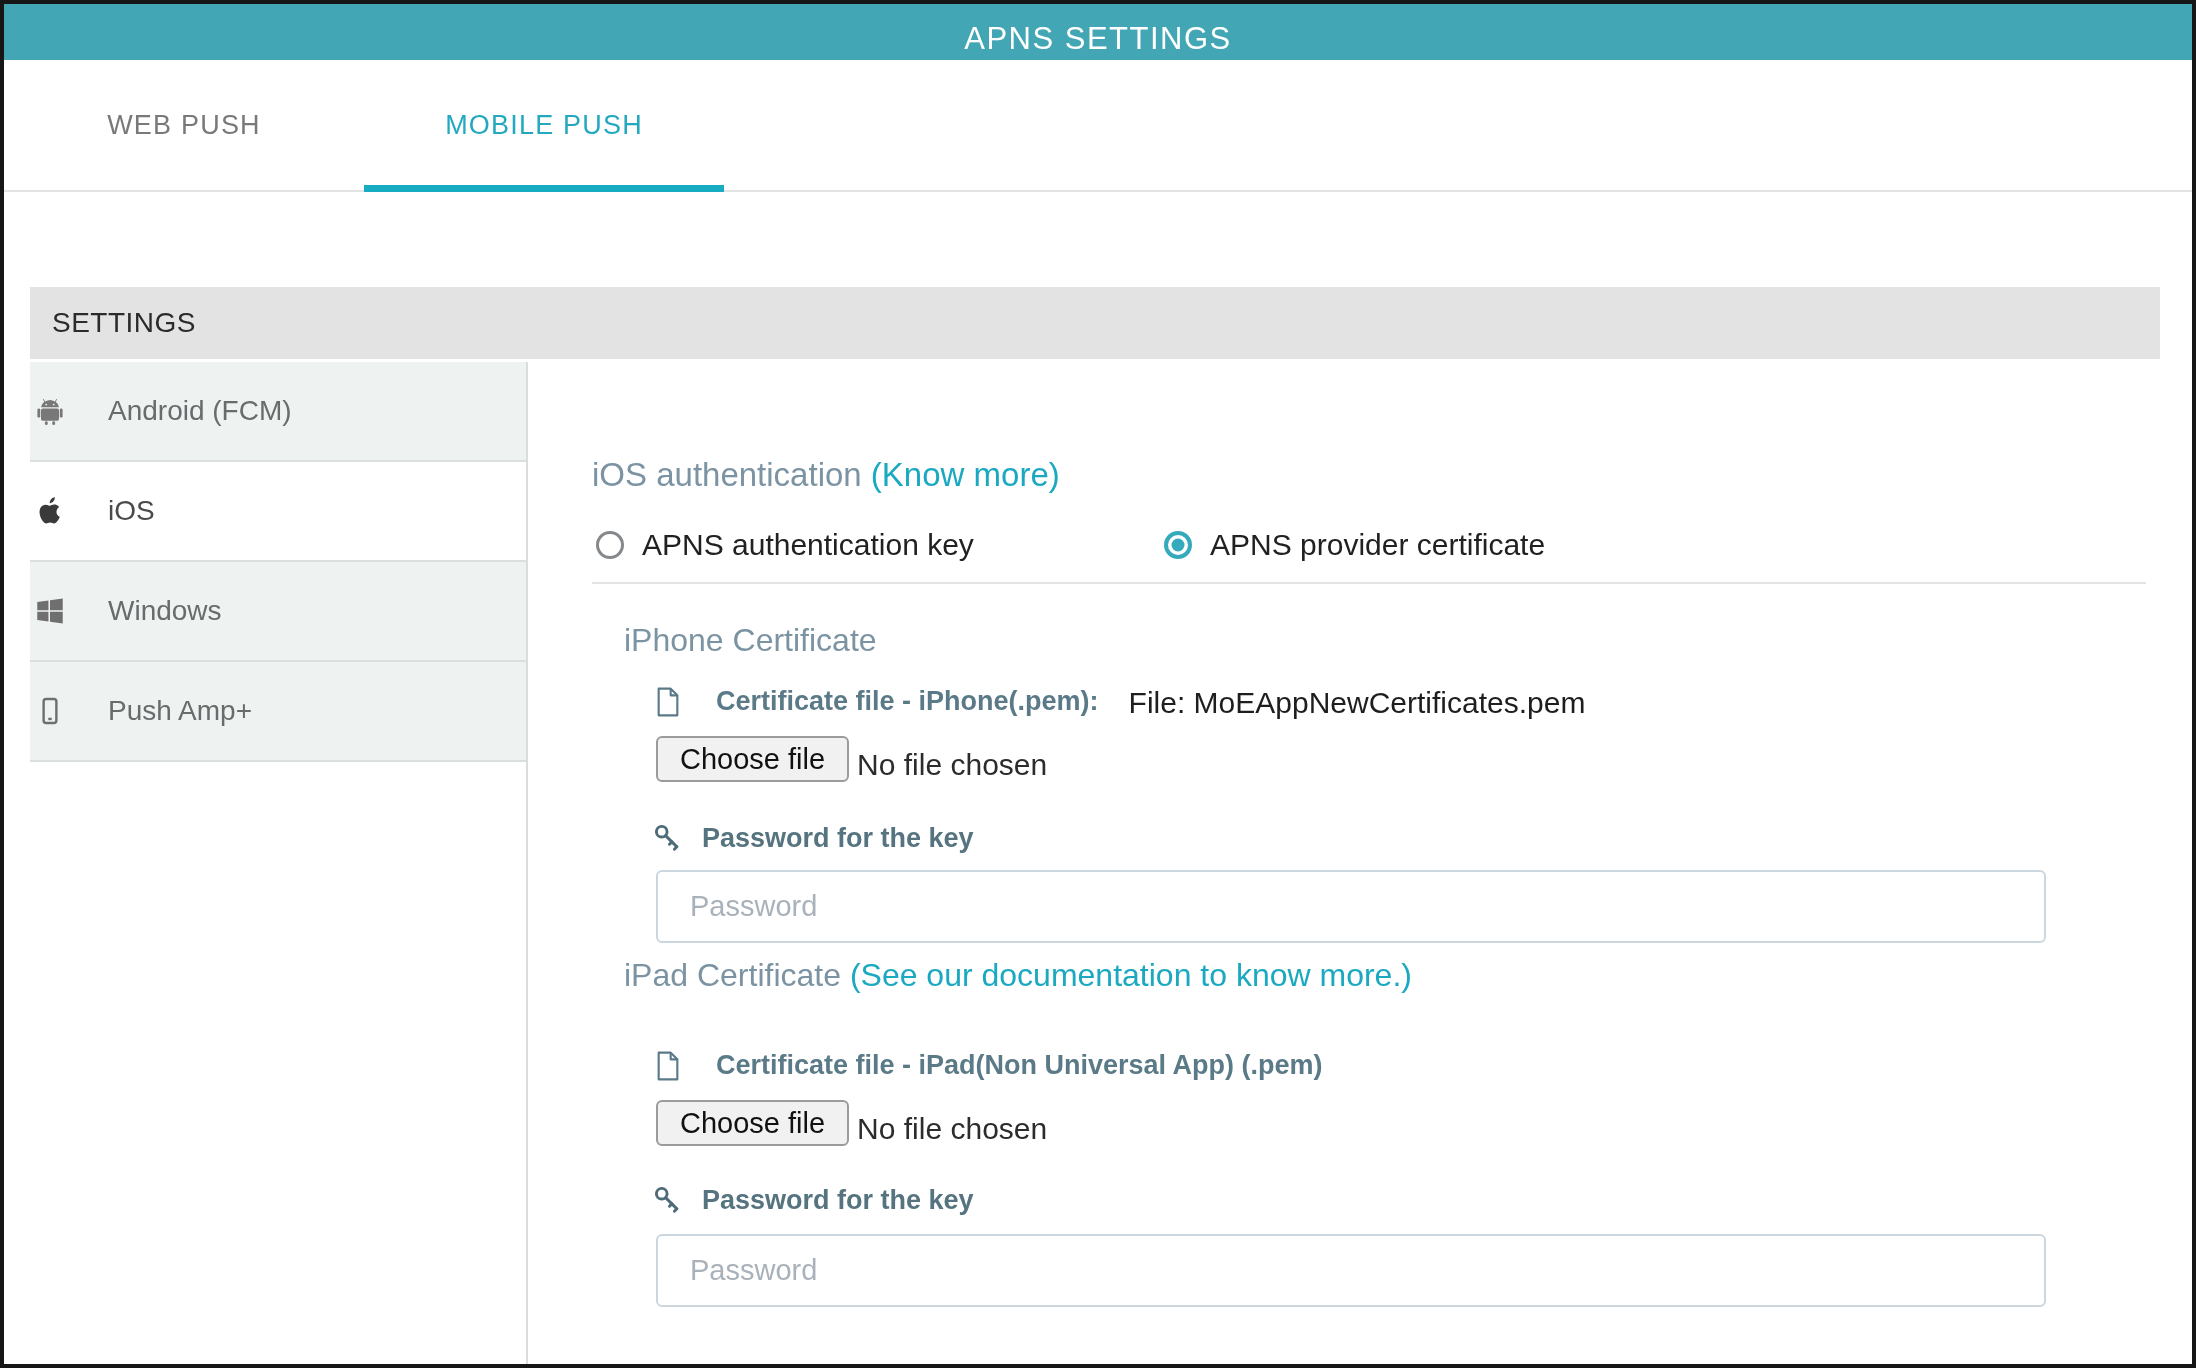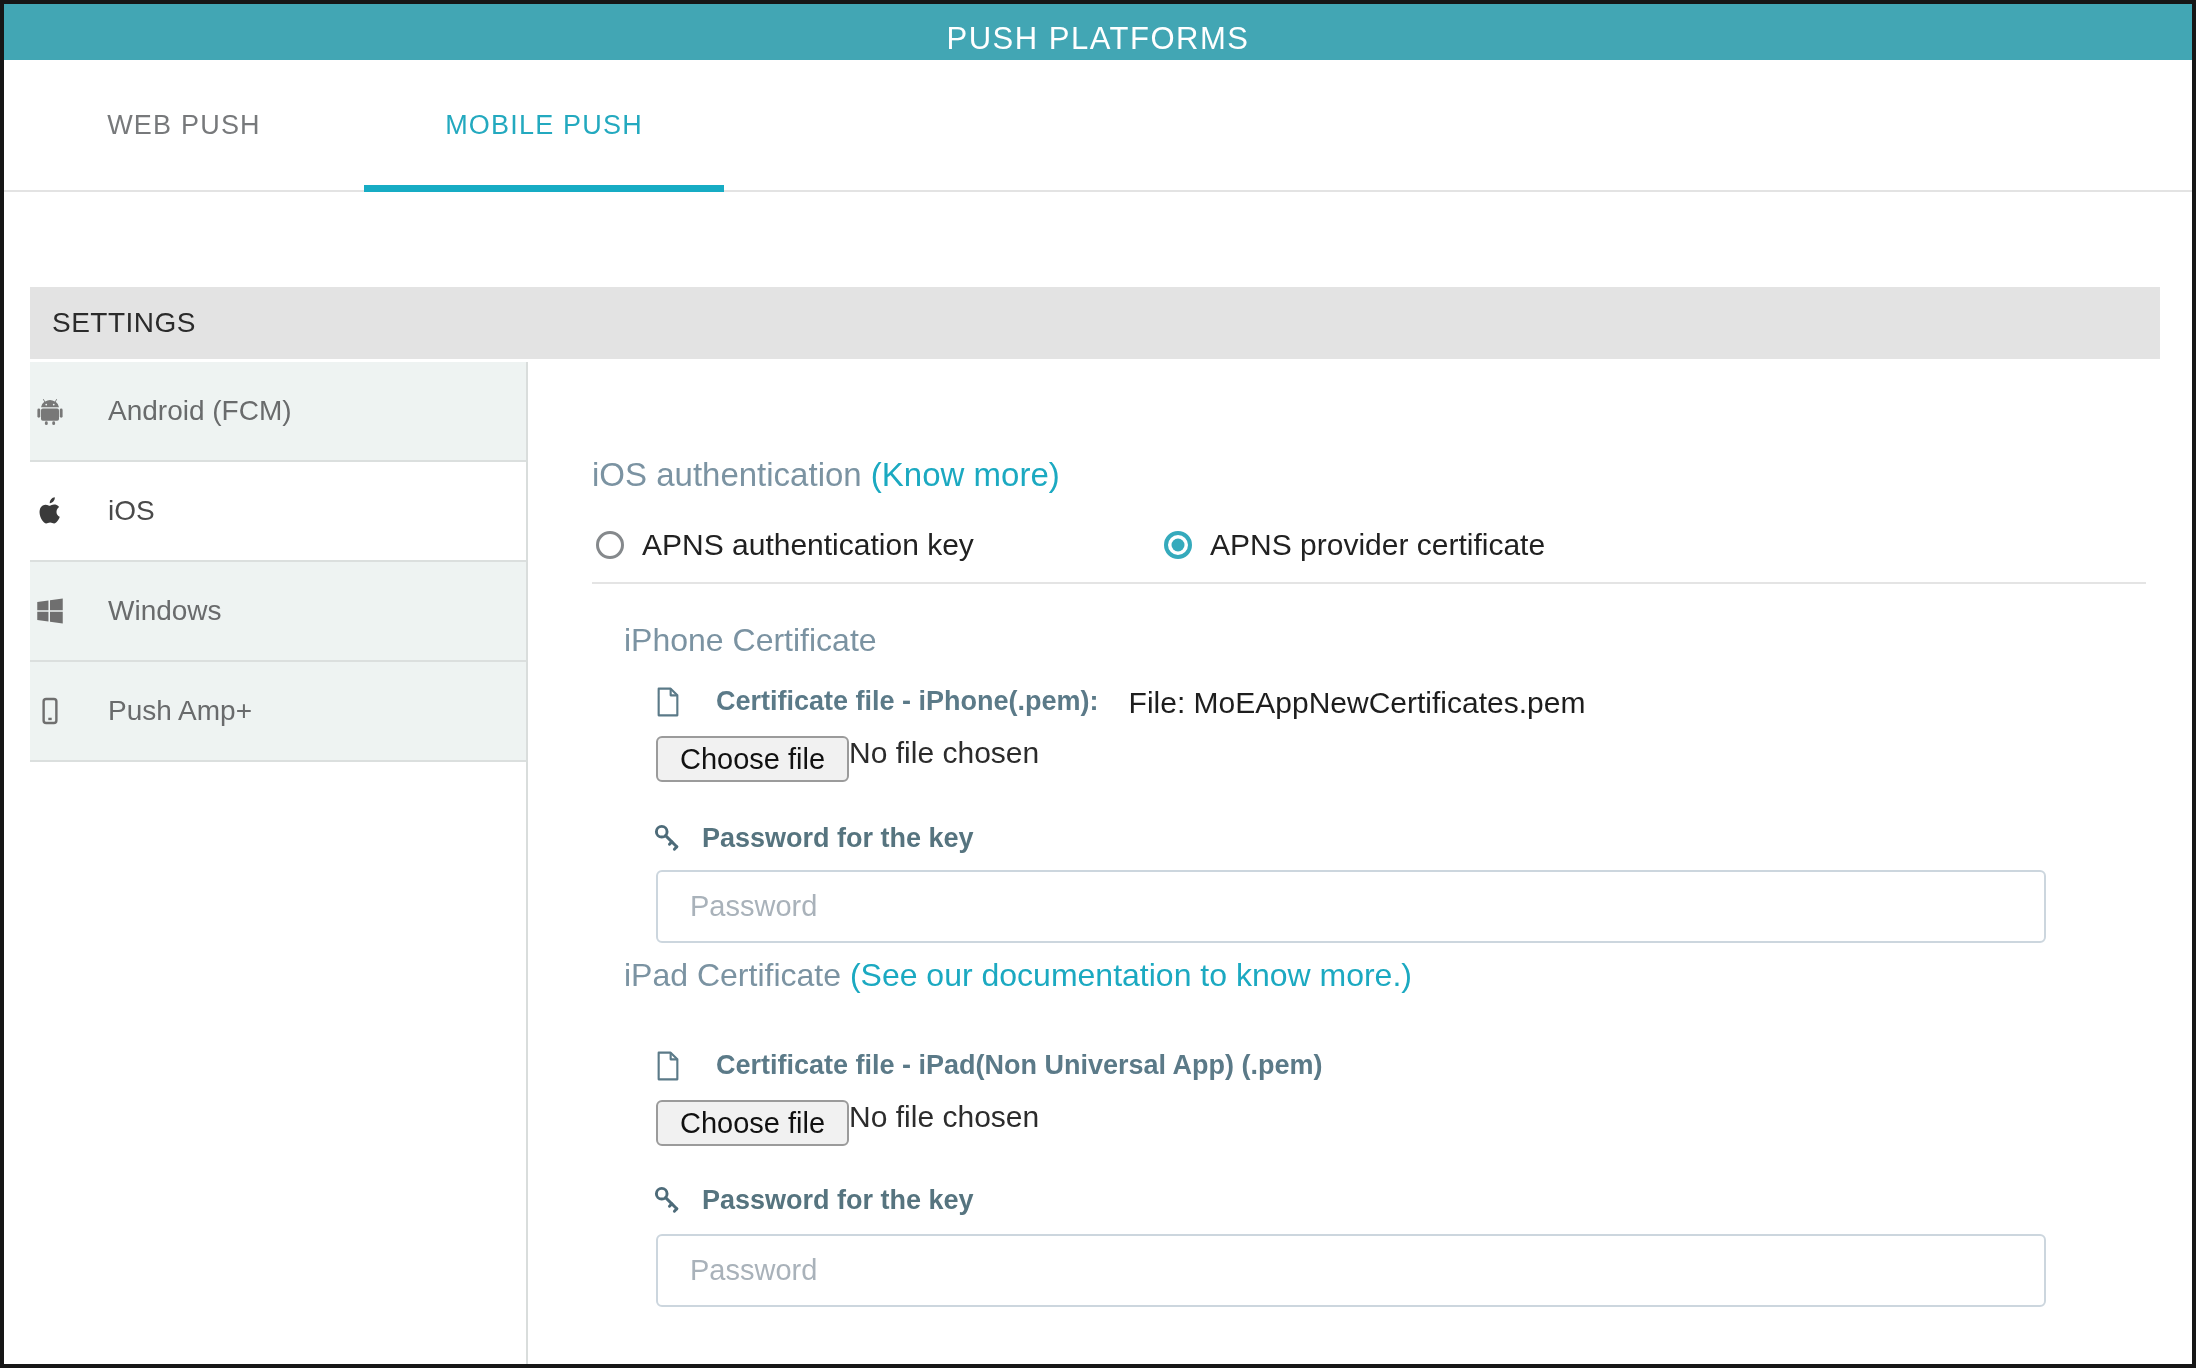--- a/index.html
+++ b/index.html
@@ -108,21 +108,21 @@
 
   .cert-row {
     position: absolute; display: flex; align-items: flex-start; gap: 30px;
     white-space: nowrap;
   }
   .cert-row .doc { flex: none; margin-right: 4px; }
   .cert-label { font-size: 27px; font-weight: bold; color: #5b7a88; }
   .cert-value { font-size: 30px; color: #1e1e1e; }
 
   .file-row {
-    position: absolute; display: flex; align-items: flex-start; gap: 0;
+    position: absolute; display: flex; align-items: flex-end; gap: 8px;
     white-space: nowrap;
   }
   .choose-btn {
     font-family: "Liberation Sans", sans-serif;
     font-size: 29px; color: #111111;
     background: #f1f1f1;
     border: 2px solid #9b9b9b;
     border-radius: 6px;
     padding: 5px 22px;
     height: 46px;
@@ -148,21 +148,21 @@
   .pwd-input::placeholder { color: #a9b2ba; opacity: 1; }
 
   svg { display: block; }
 </style>
 </head>
 <body>
 
 <div class="frame">
 
   <div class="topbar">
-    <div class="topbar-title">PUSH PLATFORMS</div>
+    <div class="topbar-title">APNS SETTINGS</div>
   </div>
 
   <div class="tabs">
     <div class="tab web">WEB PUSH</div>
     <div class="tab mobile">MOBILE PUSH</div>
   </div>
 
   <div class="platforms-bar">SETTINGS</div>
 
   <div class="sidebar">

